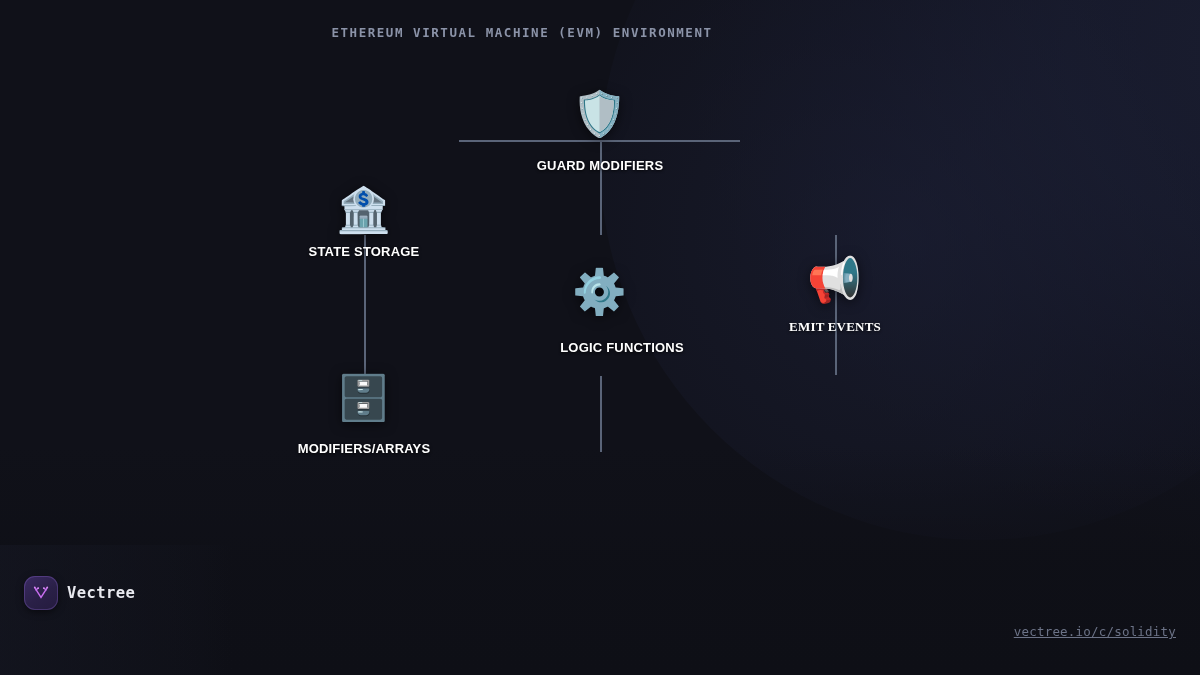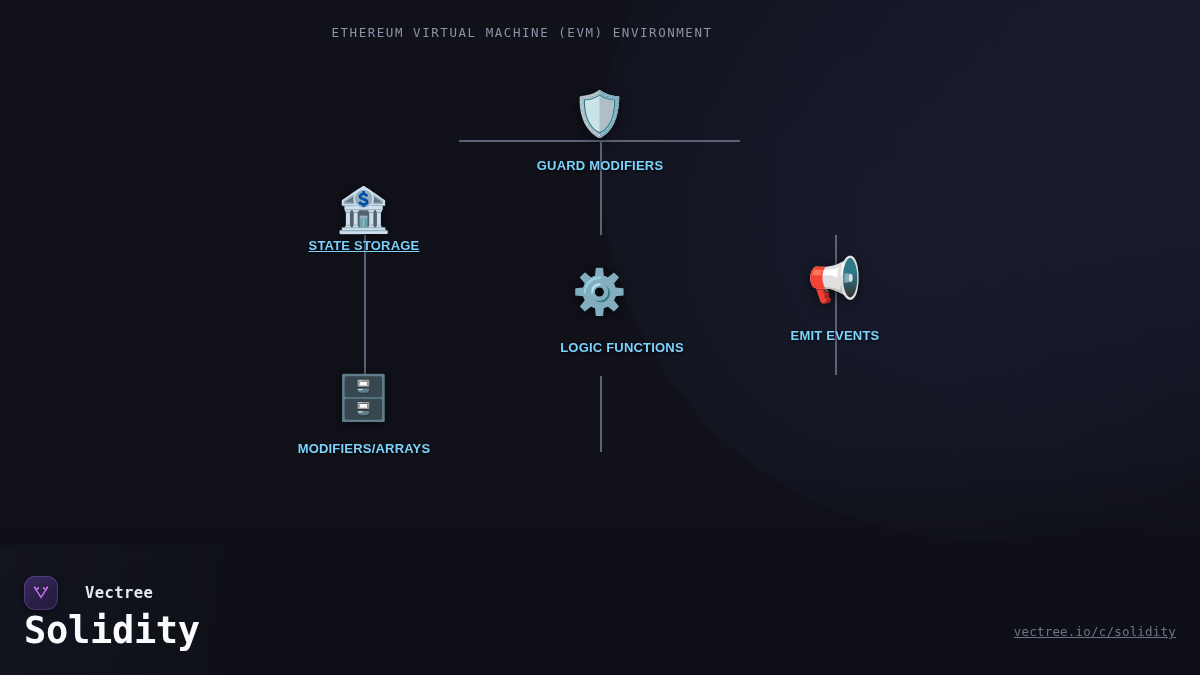--- a/index.html
+++ b/index.html
@@ -56,20 +56,21 @@
     position: absolute;
     top: 25px;
     left: 0;
     width: 1044px;
     text-align: center;
     font-family: "DejaVu Sans Mono", "Liberation Mono", monospace;
     font-size: 12.5px;
     letter-spacing: 1.55px;
     color: #8b93a8;
     white-space: nowrap;
+    font-weight: bold;
   }
 
   
   .diagram {
     position: absolute;
     inset: 0;
   }
   .conn {
     position: absolute;
     background: #5a6478;
@@ -88,33 +89,33 @@
     line-height: 1;
     display: block;
     font-family: "DejaVu Sans", sans-serif;
     filter: drop-shadow(0 2px 6px rgba(0,0,0,0.55));
   }
   .node-label {
     display: block;
     margin-top: 10px;
     font-size: 13px;
     font-weight: bold;
-    color: #7dd3fc;
+    color: #ffffff;
     letter-spacing: 0.2px;
     text-shadow: 0 1px 3px rgba(0,0,0,0.8);
   }
 
   
   .brand-row {
     position: absolute;
     left: 24px;
     top: 576px;
     display: flex;
     align-items: center;
-    gap: 27px;
+    gap: 9px;
   }
   .brand-logo {
     width: 34px;
     height: 34px;
     border-radius: 11px;
     background: linear-gradient(145deg, #3b2a63 0%, #2a2047 55%, #241b3e 100%);
     box-shadow: inset 0 0 0 1px rgba(150,110,220,0.30), 0 2px 7px rgba(0,0,0,0.5);
     display: flex;
     align-items: center;
     justify-content: center;
@@ -166,29 +167,29 @@
       <div class="conn v" style="background: rgb(90, 100, 120); left: 600px; top: 140px; height: 95px;"></div>
       <div class="conn v" style="background: rgb(90, 100, 120); left: 364px; top: 235px; height: 140px;"></div>
       <div class="conn v" style="background: rgb(90, 100, 120); left: 600px; top: 376px; height: 76px;"></div>
       <div class="conn v" style="background: rgb(90, 100, 120); left: 835px; top: 235px; height: 140px;"></div>
       <div class="node" style="left: 600px; top: 92px;">
         <span class="node-icon">🛡️</span>
         <span class="node-label" style="margin-top: 22px;">GUARD MODIFIERS</span>
       </div>
       <div class="node" style="left: 364px; top: 188px;">
         <span class="node-icon">🏦</span>
-        <span class="node-label" style="margin-top: 6px; text-decoration: underline;">STATE STORAGE</span>
+        <span class="node-label" style="margin-top: 12px;">STATE STORAGE</span>
       </div>
       <div class="node" style="left: 600px; top: 270px;">
         <span class="node-icon">⚙️</span>
         <span class="node-label" style="margin-top: 26px; margin-left: 44px;">LOGIC FUNCTIONS</span>
       </div>
       <div class="node" style="left: 835px; top: 258px;">
         <span class="node-icon">📢</span>
-        <span class="node-label" style="margin-top: 26px;">EMIT EVENTS</span>
+        <span class="node-label" style="margin-top: 17px; font-family: Liberation Serif, serif;">EMIT EVENTS</span>
       </div>
       <div class="node" style="left: 364px; top: 376px;">
         <span class="node-icon">🗄️</span>
         <span class="node-label" style="margin-top: 21px;">MODIFIERS/ARRAYS</span>
       </div>
     </div>
 
   <div class="brand-row">
     <div class="brand-logo">
       <svg width="20" height="20" viewBox="0 0 24 24" aria-hidden="true">
@@ -203,17 +204,16 @@
           <circle cx="4.5" cy="5.3" r="1.05"></circle>
           <circle cx="8.6" cy="6.0" r="1.05"></circle>
           <circle cx="19.5" cy="5.3" r="1.05"></circle>
           <circle cx="15.4" cy="6.0" r="1.05"></circle>
         </g>
       </svg>
     </div>
     <div class="brand-name">Vectree</div>
   </div>
 
-  <div class="footer-title">Solidity</div>
 
   <div class="footer-url">vectree.io/c/solidity</div>
 
 </div>
 
 </body></html>

